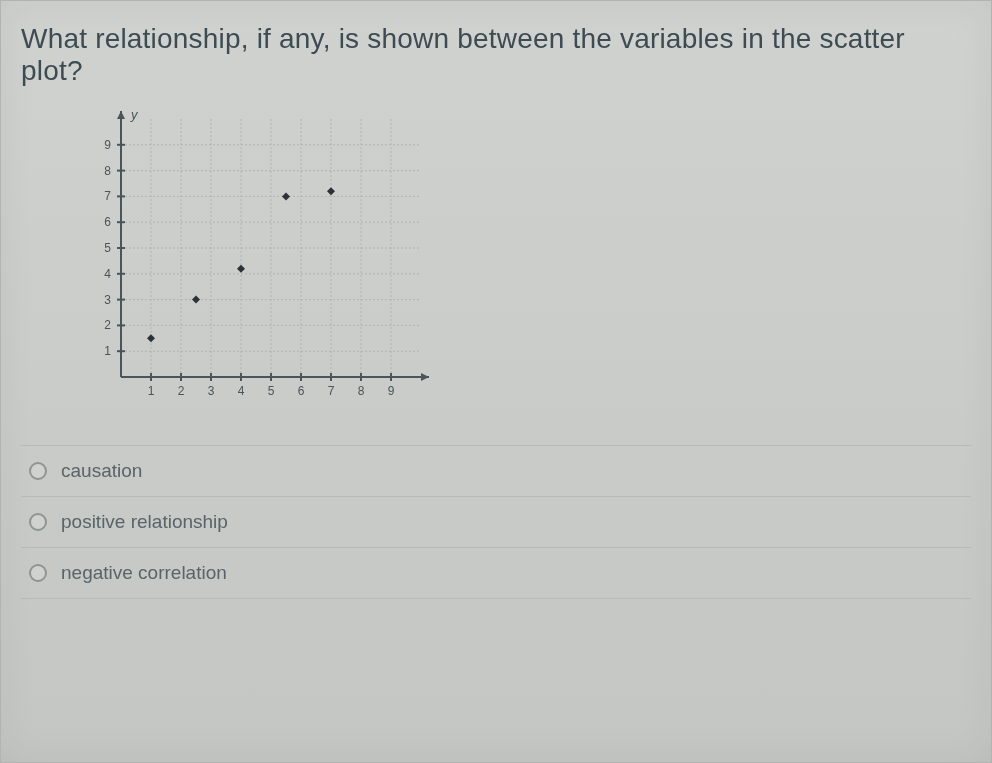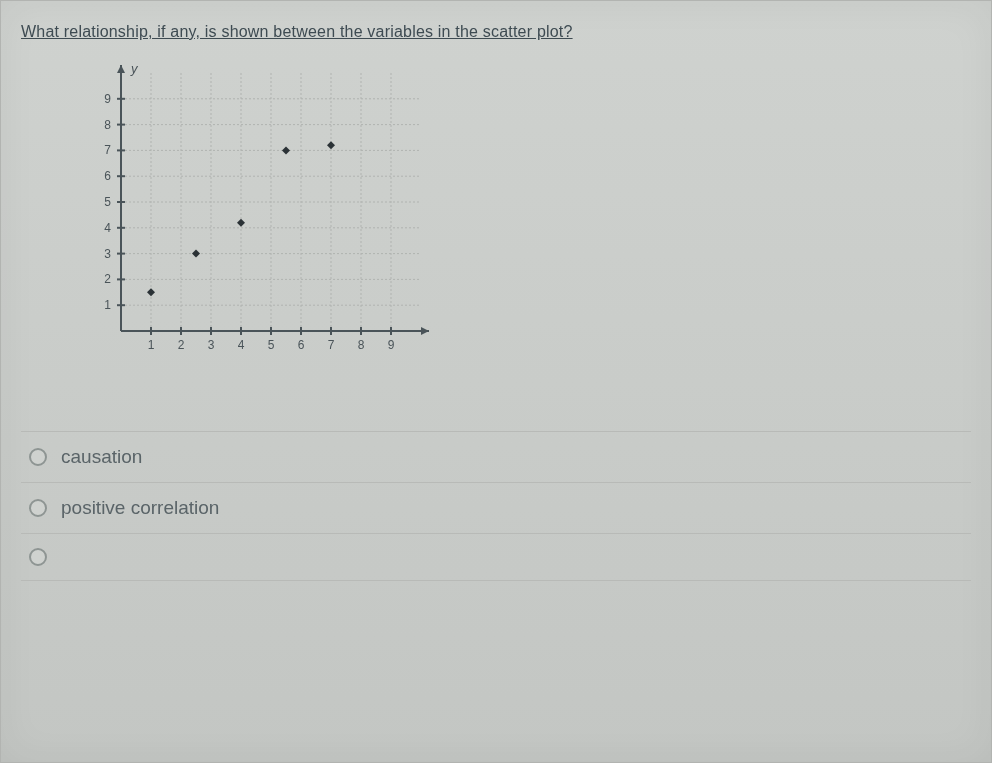--- a/index.html
+++ b/index.html
@@ -14,36 +14,35 @@
   .card {
     box-sizing: border-box;
     width: 100%;
     height: 100%;
     padding: 16px 20px 12px 20px;
     background: linear-gradient(180deg, #cfd2cf 0%, #c9ccc9 50%, #c3c6c3 100%);
     border: 1px solid #b2b4b1;
     box-shadow: inset 0 0 40px rgba(0,0,0,0.05);
   }
   .question {
-    font-size: 16px;
+    font-size: 28px;
     color: #3e4b52;
     font-weight: 400;
     margin: 6px 0 20px 0;
     letter-spacing: 0.2px;
-    text-decoration: underline;
   }
   .chart-wrap {
     margin: 10px 0 10px 60px;
     width: 360px;
   }
   .chart-svg {
     display: block;
   }
   .options {
-    margin-top: 60px;
+    margin-top: 28px;
     border-top: 1px solid #b8bab7;
     text-align: right;
   }
   .option {
     display: flex;
     align-items: center;
     padding: 14px 8px;
     border-bottom: 1px solid #b8bab7;
     cursor: pointer;
     gap: 14px;
@@ -159,20 +158,21 @@
       </svg>
   </div>
 
   <div class="options" id="options">
       <div class="option">
         <span class="radio"></span>
         <span class="opt-label">causation</span>
       </div>
       <div class="option">
         <span class="radio"></span>
-        <span class="opt-label">positive correlation</span>
+        <span class="opt-label">positive relationship</span>
       </div>
       <div class="option">
         <span class="radio"></span>
+        <span class="opt-label">negative correlation</span>
       </div>
     </div>
 
 </div>
 
 </body></html>

